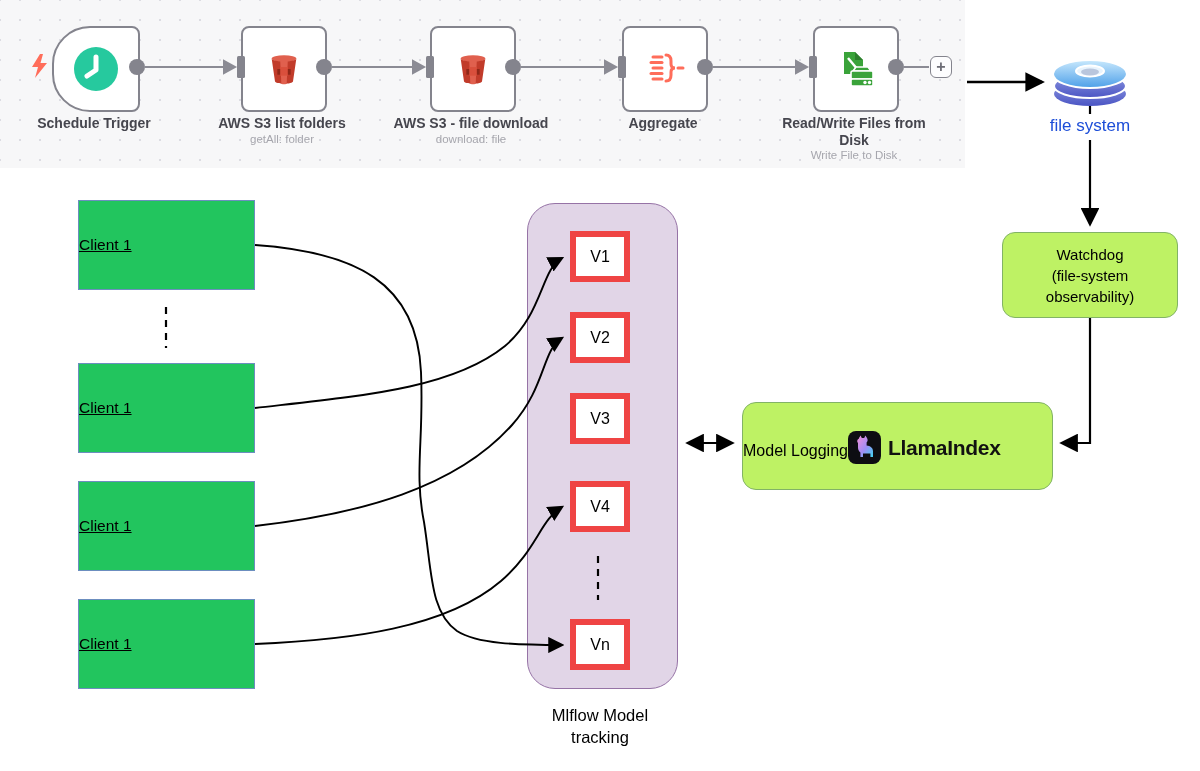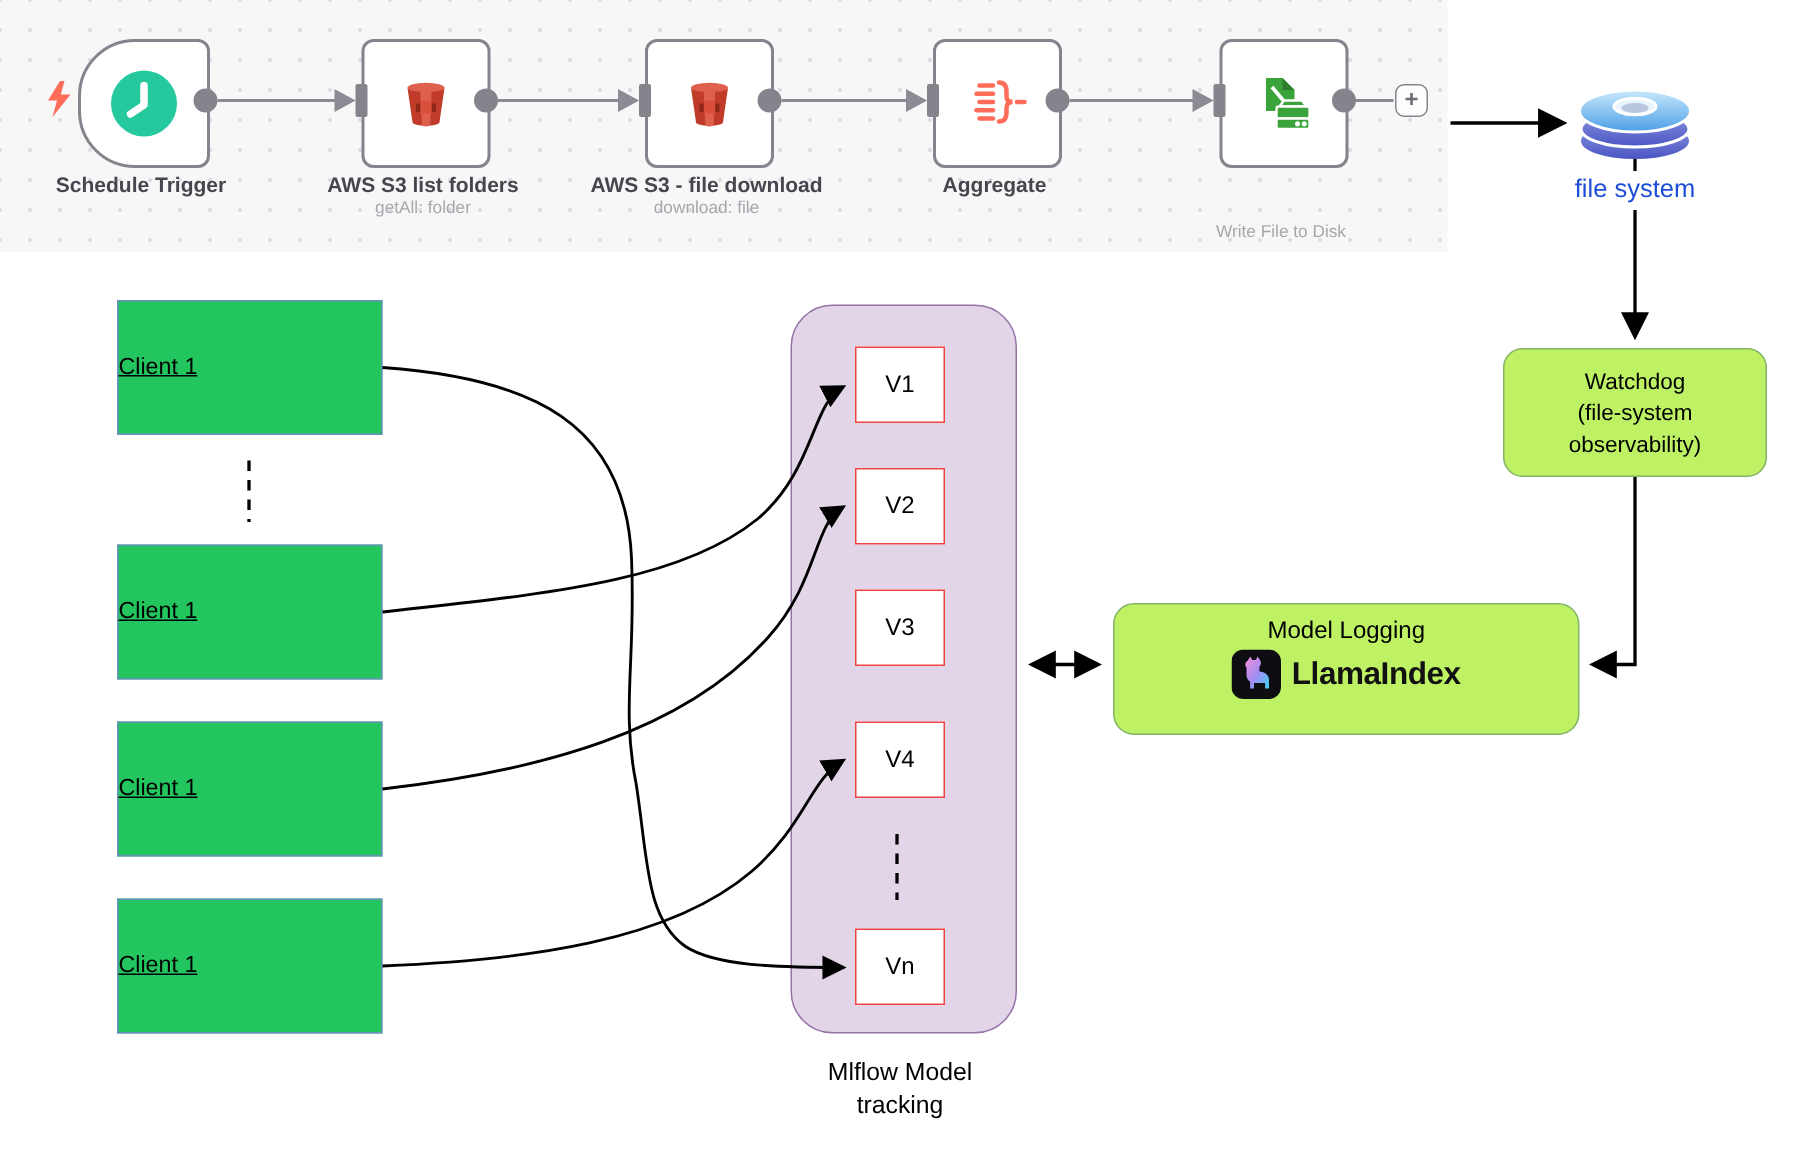--- a/index.html
+++ b/index.html
@@ -20,28 +20,28 @@
   .plus-btn{position:absolute;left:930px;top:56px;width:22px;height:22px;background:#fdfdfe;
             border:1.7px solid #84848d;border-radius:6px;color:#6d6d76;font-size:16px;line-height:19px;
             text-align:center;font-weight:600;box-sizing:border-box;}
 
   
   .client-box{position:absolute;left:78px;width:177px;height:90px;background:#22c55e;
               border:1.6px solid #6c8ebf;display:flex;align-items:center;justify-content:flex-start;
               font-size:15.5px;color:#000;box-sizing:border-box;text-decoration:underline;}
   .container-purple{position:absolute;left:527px;top:203px;width:151px;height:486px;
               background:#e1d5e7;border:1.6px solid #9673a6;border-radius:28px;box-sizing:border-box;}
-  .v-box{position:absolute;left:570px;width:60px;height:51px;background:#fff;border:1px solid #ef4444;
+  .v-box{position:absolute;left:570px;width:60px;height:51px;background:#fff;border:6px solid #ef4444;
          display:flex;align-items:center;justify-content:center;font-size:16px;box-sizing:border-box;}
   .green-box{position:absolute;background:#bef264;border:1.6px solid #82b366;box-sizing:border-box;}
   .watchdog{left:1002px;top:232px;width:176px;height:86px;border-radius:13px;
             display:flex;align-items:center;justify-content:center;text-align:center;
             font-size:15px;line-height:1.4;white-space:pre-line;}
   .model-logging{left:742px;top:402px;width:311px;height:88px;border-radius:14px;
-            display:flex;flex-direction:column;align-items:center;}
+            display:flex;flex-direction:row;align-items:center;}
   .ml-title{margin-top:9px;font-size:16px;color:#000;}
   .ml-logos{display:flex;align-items:flex-end;margin-top:3px;gap:8px;}
   .llama-wrap{display:flex;align-items:center;gap:7px;}
   .llama-text{font-size:21px;font-weight:700;color:#111;letter-spacing:-0.3px;}
   .qdrant-wrap{display:flex;align-items:center;gap:0px;margin-left:6px;}
   .qdrant-text{font-size:27px;font-weight:700;color:#dc244c;letter-spacing:-0.5px;margin-left:-2px;}
   .caption{position:absolute;text-align:center;font-size:16.5px;color:#000;line-height:1.35;white-space:pre-line;}
   .fs-label{position:absolute;left:1030px;top:116px;width:120px;text-align:center;font-size:17px;color:#1d4ed8;}
 
   svg.overlay{position:absolute;left:0;top:0;pointer-events:none;}
@@ -110,20 +110,21 @@
         <path d="M12 9 l10 12" stroke="#fff" stroke-width="2.5"></path>
         <g>
           <path d="M17 22 l3 -4 h12 l3 4 z" fill="#3aa33a" stroke="#fff" stroke-width="1.6"></path>
           <rect x="15" y="22" width="22" height="8" rx="1.5" fill="#3aa33a" stroke="#fff" stroke-width="1.6"></rect>
           <rect x="15" y="30" width="22" height="7" rx="1.5" fill="#3aa33a" stroke="#fff" stroke-width="1.6"></rect>
           <circle cx="29" cy="33.5" r="1.7" fill="#fff"></circle>
           <circle cx="33.5" cy="33.5" r="1.7" fill="#fff"></circle>
         </g>
       </svg>
     </div>
+    <div class="wf-label" style="left:779px;width:150px;">Read/Write Files from Disk</div>
     <div class="wf-sub" style="left:779px;width:150px;top:149px;">Write File to Disk</div>
 
     <div class="plus-btn">+</div>
   </div>
 
   <svg class="overlay" width="1200" height="771">
     <g stroke="#8b8b94" stroke-width="2" fill="#8b8b94">
       <line x1="145" y1="67" x2="224" y2="67"></line>
       <polygon points="224,61 224,73 235,67"></polygon>
       <line x1="332" y1="67" x2="413" y2="67"></line>

